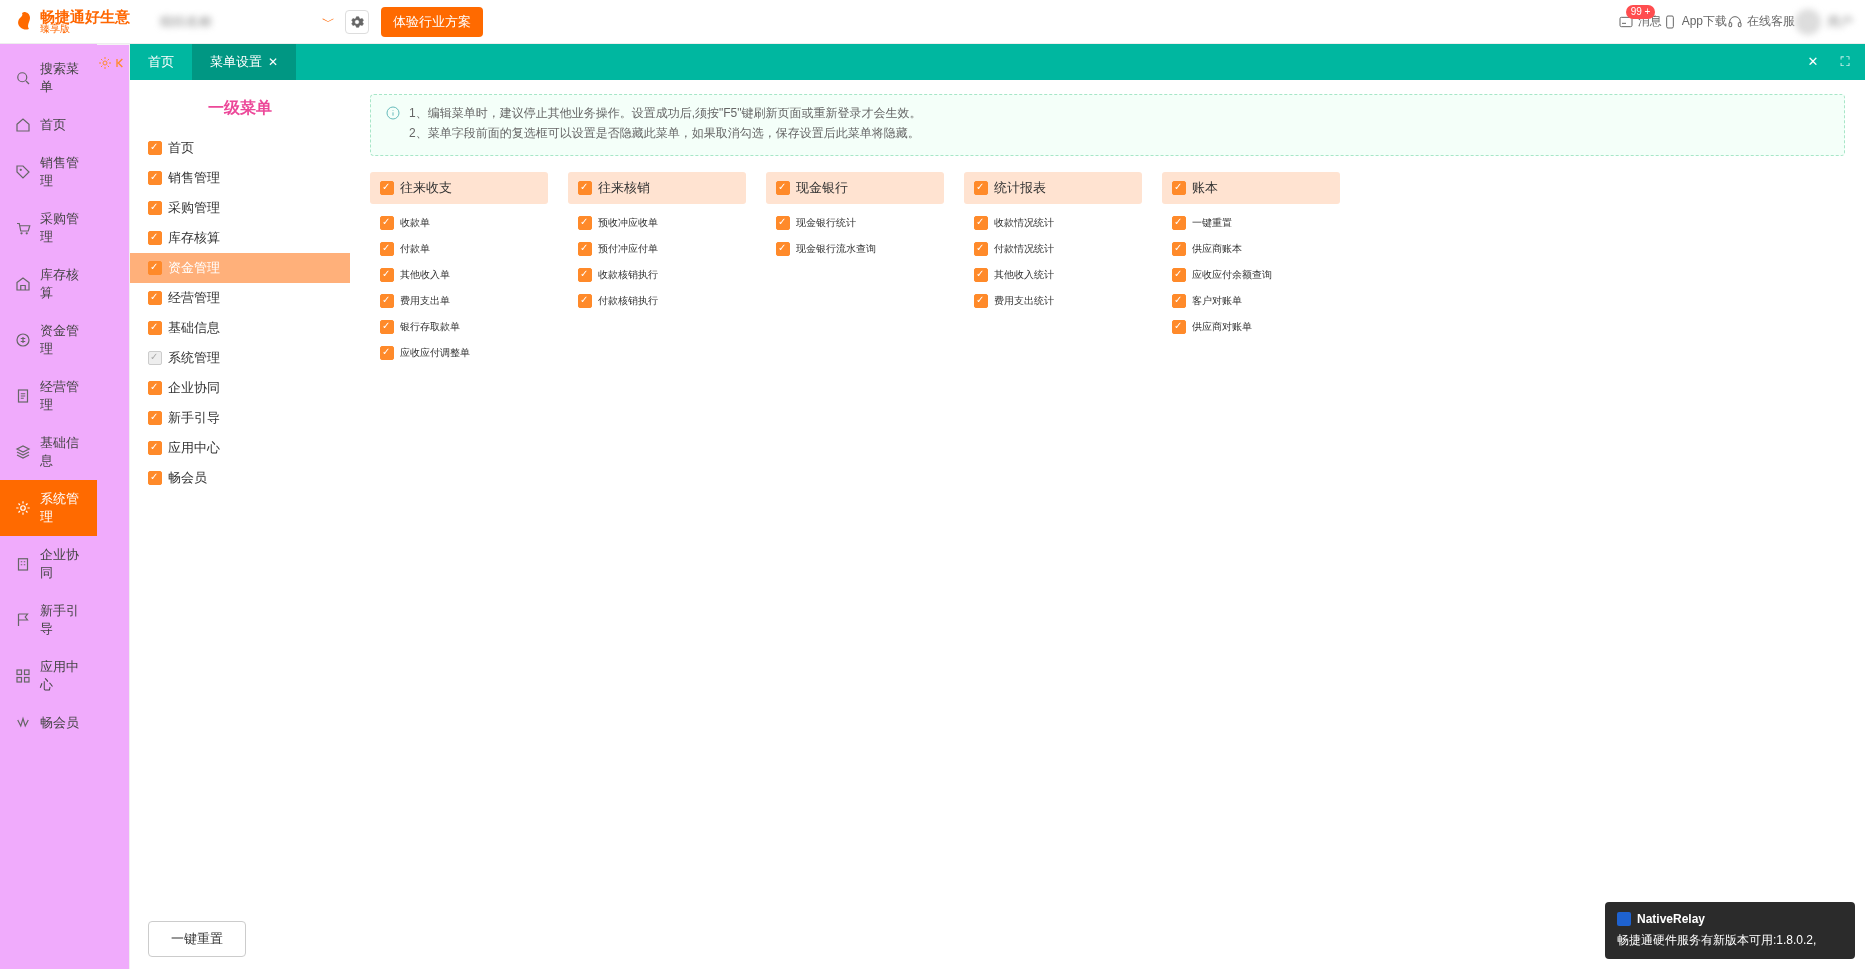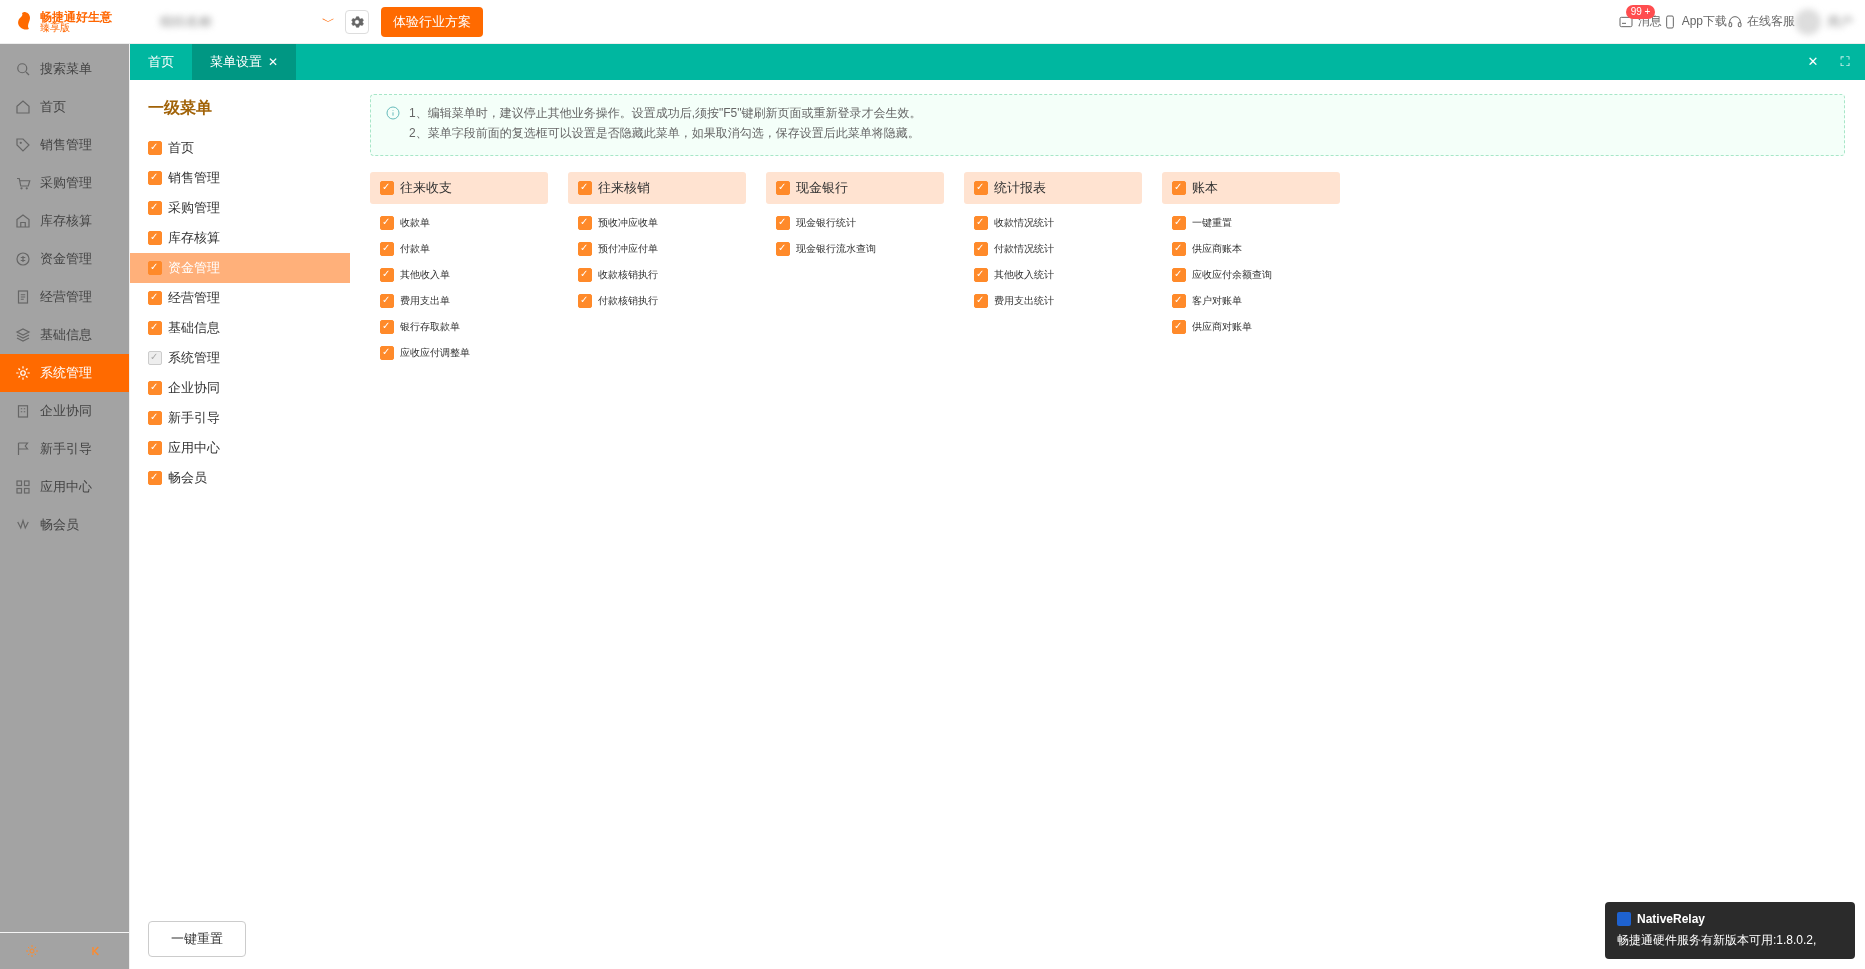--- a/index.html
+++ b/index.html
@@ -3,59 +3,59 @@
 <meta charset="utf-8">
 <style>
 * { box-sizing: border-box; margin: 0; padding: 0; }
 body { font-family: "Microsoft YaHei", Arial, sans-serif; font-size: 13px; color: #333; background: #fff; }
 
 
 .header { display: flex; align-items: center; height: 44px; padding: 0 12px; border-bottom: 1px solid #eee; }
 .logo-block { display: flex; align-items: center; width: 118px; }
 .logo-mark { width: 24px; height: 24px; }
 .logo-text { display: flex; flex-direction: column; margin-left: 4px; line-height: 1; }
-.logo-text-main { font-size: 12px; color: #f60; font-weight: bold; }
+.logo-text-main { font-size: 15px; color: #f60; font-weight: bold; }
 .logo-text-sub { font-size: 10px; color: #f60; }
 .org-select { display: flex; align-items: center; margin-left: 20px; padding: 4px 10px; border-radius: 4px; color: #888; filter: blur(3px); }
 .chevron { margin-left: 100px; color: #f60; }
 .gear-btn { margin-left: 10px; color: #666; cursor: pointer; width: 24px; height: 24px; display: flex; align-items: center; justify-content: center; border: 1px solid #ddd; border-radius: 4px; }
 .orange-btn { margin-left: 12px; background: #ff6a00; color: #fff; border: none; border-radius: 4px; padding: 6px 12px; cursor: pointer; font-size: 13px; }
 .header-spacer { flex: 1; }
 .header-actions { display: flex; align-items: center; color: #666; }
 .hdr-item { display: flex; align-items: center; gap: 4px; cursor: pointer; font-size: 12px; position: relative; }
 .badge { position: absolute; top: -8px; left: 8px; background: #ff4d4f; color: #fff; border-radius: 8px; font-size: 10px; padding: 0 5px; line-height: 14px; }
 .avatar-block { display: flex; align-items: center; gap: 6px; filter: blur(3px); color: #888; }
 .avatar { width: 26px; height: 26px; border-radius: 50%; background: #ddd; }
 
 
 .body { display: flex; height: calc(100vh - 44px); }
 
 
-.leftnav { width: 130px; background: #a3a3a3; border-right: 1px solid #f0f0f0; display: flex; flex-direction: column; }
+.leftnav { width: 130px; background: #f0abfc; border-right: 1px solid #f0f0f0; display: flex; flex-direction: row; }
 .leftnav-items { flex: 1; padding-top: 6px; }
 .nav-item { display: flex; align-items: center; gap: 8px; padding: 10px 14px; color: #444; cursor: pointer; font-size: 13px; }
 .nav-item.active { background: #ff6a00; color: #fff; border-radius: 0; }
 .nav-icon { width: 18px; height: 18px; display: flex; align-items: center; justify-content: center; }
 .leftnav-footer { display: flex; justify-content: space-around; padding: 10px 0; border-top: 1px solid #f4f4f4; color: #ff8a2a; }
 .leftnav-footer span { cursor: pointer; }
 
 
 .main { flex: 1; display: flex; flex-direction: column; background: #f7f7f7; }
 .tabbar { display: flex; align-items: center; background: #00b7a0; height: 36px; padding-left: 0; color: #fff; position: relative; }
 .tab { padding: 0 18px; height: 100%; display: flex; align-items: center; gap: 6px; cursor: pointer; font-size: 13px; }
 .tab.active { background: #009783; }
 .tab-close { font-size: 12px; }
 .tabbar-right { margin-left: auto; display: flex; gap: 8px; padding-right: 8px; }
 .tabbar-right span { cursor: pointer; width: 24px; text-align: center; }
 
 .content { flex: 1; display: flex; background: #fff; margin: 0; overflow: hidden; }
 
 
 .menu-panel { width: 220px; padding: 18px 0 18px 0; }
-.menu-panel-title { color: #a16207; font-weight: bold; font-size: 16px; padding: 0 18px 14px; }
+.menu-panel-title { color: #ec4899; font-weight: bold; font-size: 16px; padding: 0 18px 14px; text-align: center; }
 .menu-list { }
 .menu-list-item { display: flex; align-items: center; padding: 6px 18px; cursor: pointer; font-size: 13px; }
 .menu-list-item.active { background: #ffb07a; color: #fff; }
 .chk { appearance: none; width: 14px; height: 14px; border: 1px solid #ff8a2a; border-radius: 2px; margin-right: 6px; position: relative; background: #ff8a2a; cursor: pointer; }
 .chk::after { content: "✓"; color: #fff; font-size: 10px; position: absolute; top: -1px; left: 1px; }
 .chk.disabled { background: #eee; border-color: #ccc; }
 .chk.disabled::after { color: #aaa; }
 
 
 .config-panel { flex: 1; padding: 14px 20px; display: flex; flex-direction: column; }

